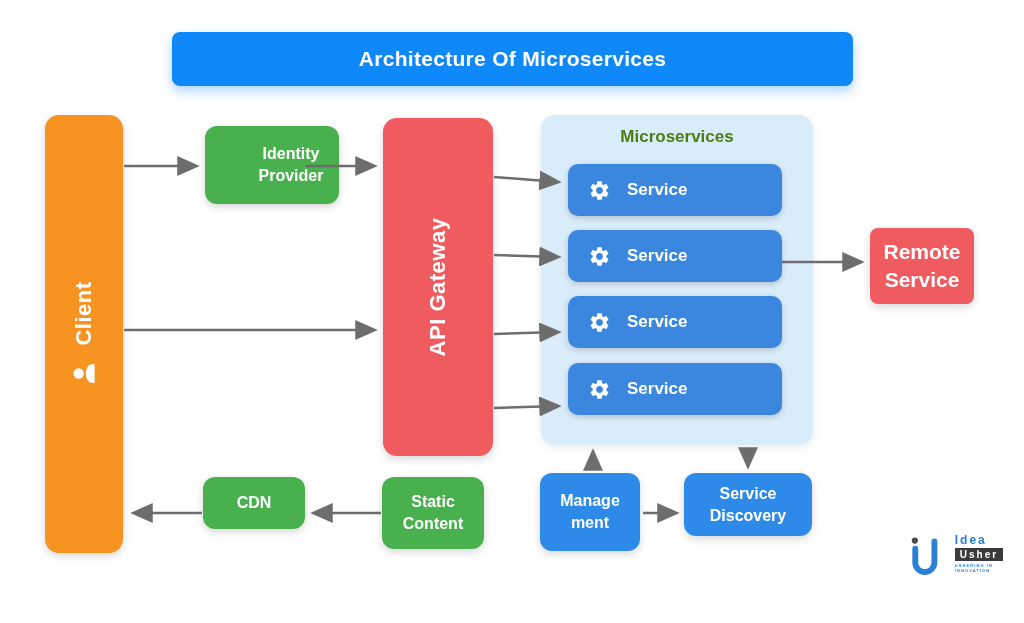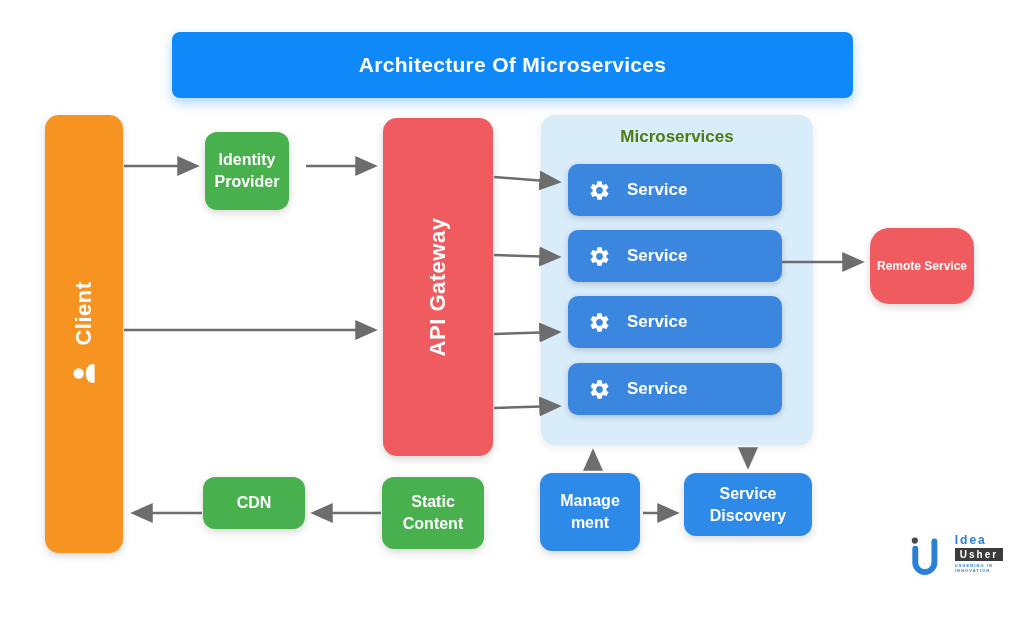--- a/index.html
+++ b/index.html
@@ -6,41 +6,41 @@
   .canvas {
     position:relative; width:1024px; height:623px; background:#ffffff;
     font-family:"Liberation Sans", sans-serif; overflow:hidden;
   }
   .box {
     position:absolute; display:flex; align-items:center; justify-content:center;
     text-align:center; color:#ffffff; font-weight:bold;
     box-shadow:0 3px 8px rgba(0,0,0,.16);
   }
   .banner {
-    left:172px; top:32px; width:681px; height:66px;
+    left:172px; top:32px; width:681px; height:54px;
     background:#0f88f9; border-radius:8px;
     font-size:21px; letter-spacing:.3px;
     box-shadow:0 5px 12px rgba(15,136,249,.35);
   }
   .client { left:45px; top:115px; width:78px; height:438px; background:#f79320; border-radius:14px; }
   .client-inner {
     position:absolute; width:438px; height:78px; left:-180px; top:180px;
     transform:rotate(-90deg); display:flex; align-items:center; justify-content:center; gap:14px;
     font-size:22px; letter-spacing:.5px;
   }
   .gateway { left:383px; top:118px; width:110px; height:338px; background:#ef5b5e; border-radius:14px; }
   .gateway-inner {
     position:absolute; width:338px; height:110px; left:-114px; top:114px;
     transform:rotate(-90deg); display:flex; align-items:center; justify-content:center;
     font-size:22px; letter-spacing:.5px;
   }
   .green { background:#48b14e; border-radius:12px; font-size:16px; line-height:1.35; }
-  .red   { background:#ef5b5e; border-radius:19px; font-size:12px; line-height:1.35; }
+  .red   { background:#ef5b5e; border-radius:8px; font-size:21px; line-height:1.35; }
   .blue  { background:#2d8ae8; border-radius:12px; font-size:16px; line-height:1.35;text-align:center; }
-  .idp    { left:205px; top:132px; width:84px; height:78px; }
+  .idp    { left:205px; top:126px; width:96px; height:78px;padding-left:38px; }
   .remote { left:870px; top:228px; width:104px; height:76px; }
   .cdn    { left:203px; top:477px; width:102px; height:52px; }
   .static { left:382px; top:477px; width:102px; height:72px; }
   .mgmt   { left:540px; top:473px; width:100px; height:78px; }
   .sd     { left:684px; top:473px; width:128px; height:63px; }
   .ms-container {
     position:absolute; left:541px; top:115px; width:272px; height:330px;
     background:#d9ecfa; border-radius:14px; box-shadow:0 3px 10px rgba(0,0,0,.08);
   }
   .ms-title {

